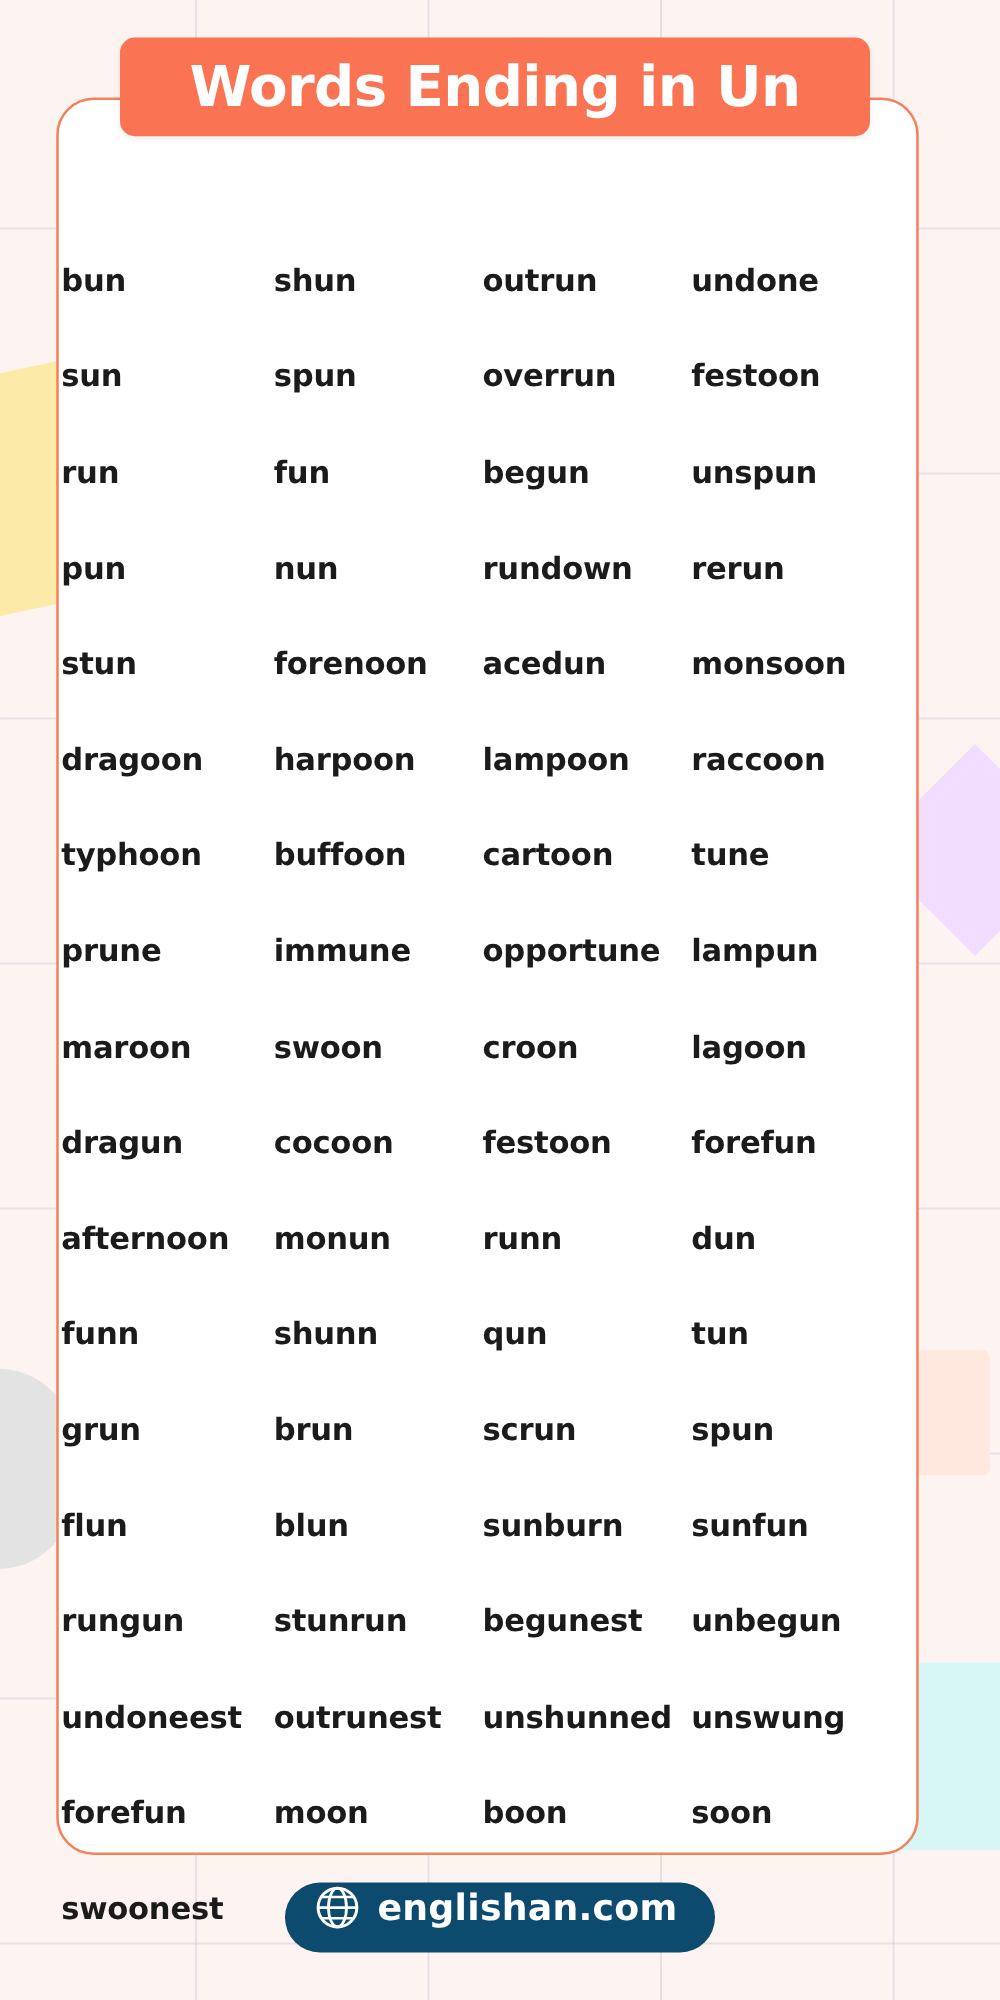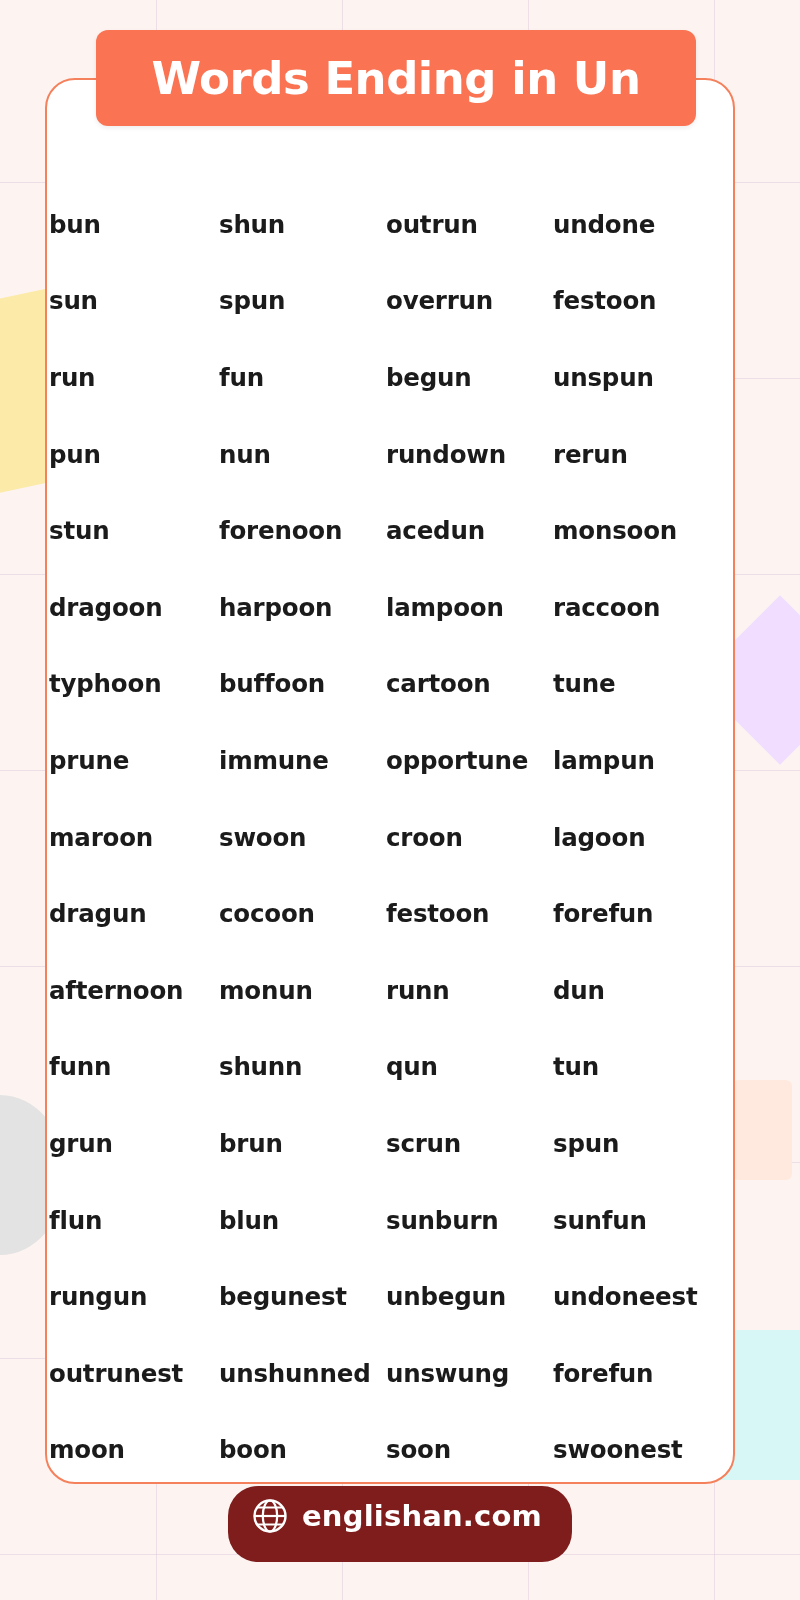--- a/index.html
+++ b/index.html
@@ -95,21 +95,21 @@
     border: 2px solid #f4805c;
     border-radius: 30px;
     z-index: 1;
   }
 
   #title-banner {
     position: absolute;
     left: 96px;
     top: 30px;
     width: 600px;
-    height: 96px;
+    height: 79px;
     background: #fa7352;
     border-radius: 12px;
     display: flex;
     align-items: center;
     justify-content: center;
     z-index: 3;
     box-shadow: 0 2px 5px rgba(0,0,0,0.07);
   }
 
   #title-text {
@@ -144,23 +144,23 @@
     letter-spacing: -0.2px;
     white-space: nowrap;
   }
 
   
   #footer-badge {
     position: absolute;
     left: 50%;
     transform: translateX(-50%);
     bottom: 38px;
-    height: 76px;
+    height: 56px;
     padding: 0 30px 16px 24px;
-    background: #7f1d1d;
+    background: #0c4a6e;
     border-radius: 30px;
     display: flex;
     align-items: center;
     gap: 14px;
     z-index: 3;
   }
 
   #footer-text {
     color: #ffffff;
     font-size: 29px;
@@ -257,20 +257,21 @@
   <div class="word-cell">brun</div>
 
   <div class="word-cell">scrun</div>
   <div class="word-cell">spun</div>
   <div class="word-cell">flun</div>
   <div class="word-cell">blun</div>
 
   <div class="word-cell">sunburn</div>
   <div class="word-cell">sunfun</div>
   <div class="word-cell">rungun</div>
+  <div class="word-cell">stunrun</div>
 
   <div class="word-cell">begunest</div>
   <div class="word-cell">unbegun</div>
   <div class="word-cell">undoneest</div>
 
   <div class="word-cell">outrunest</div>
   <div class="word-cell">unshunned</div>
   <div class="word-cell">unswung</div>
   <div class="word-cell">forefun</div>
 

